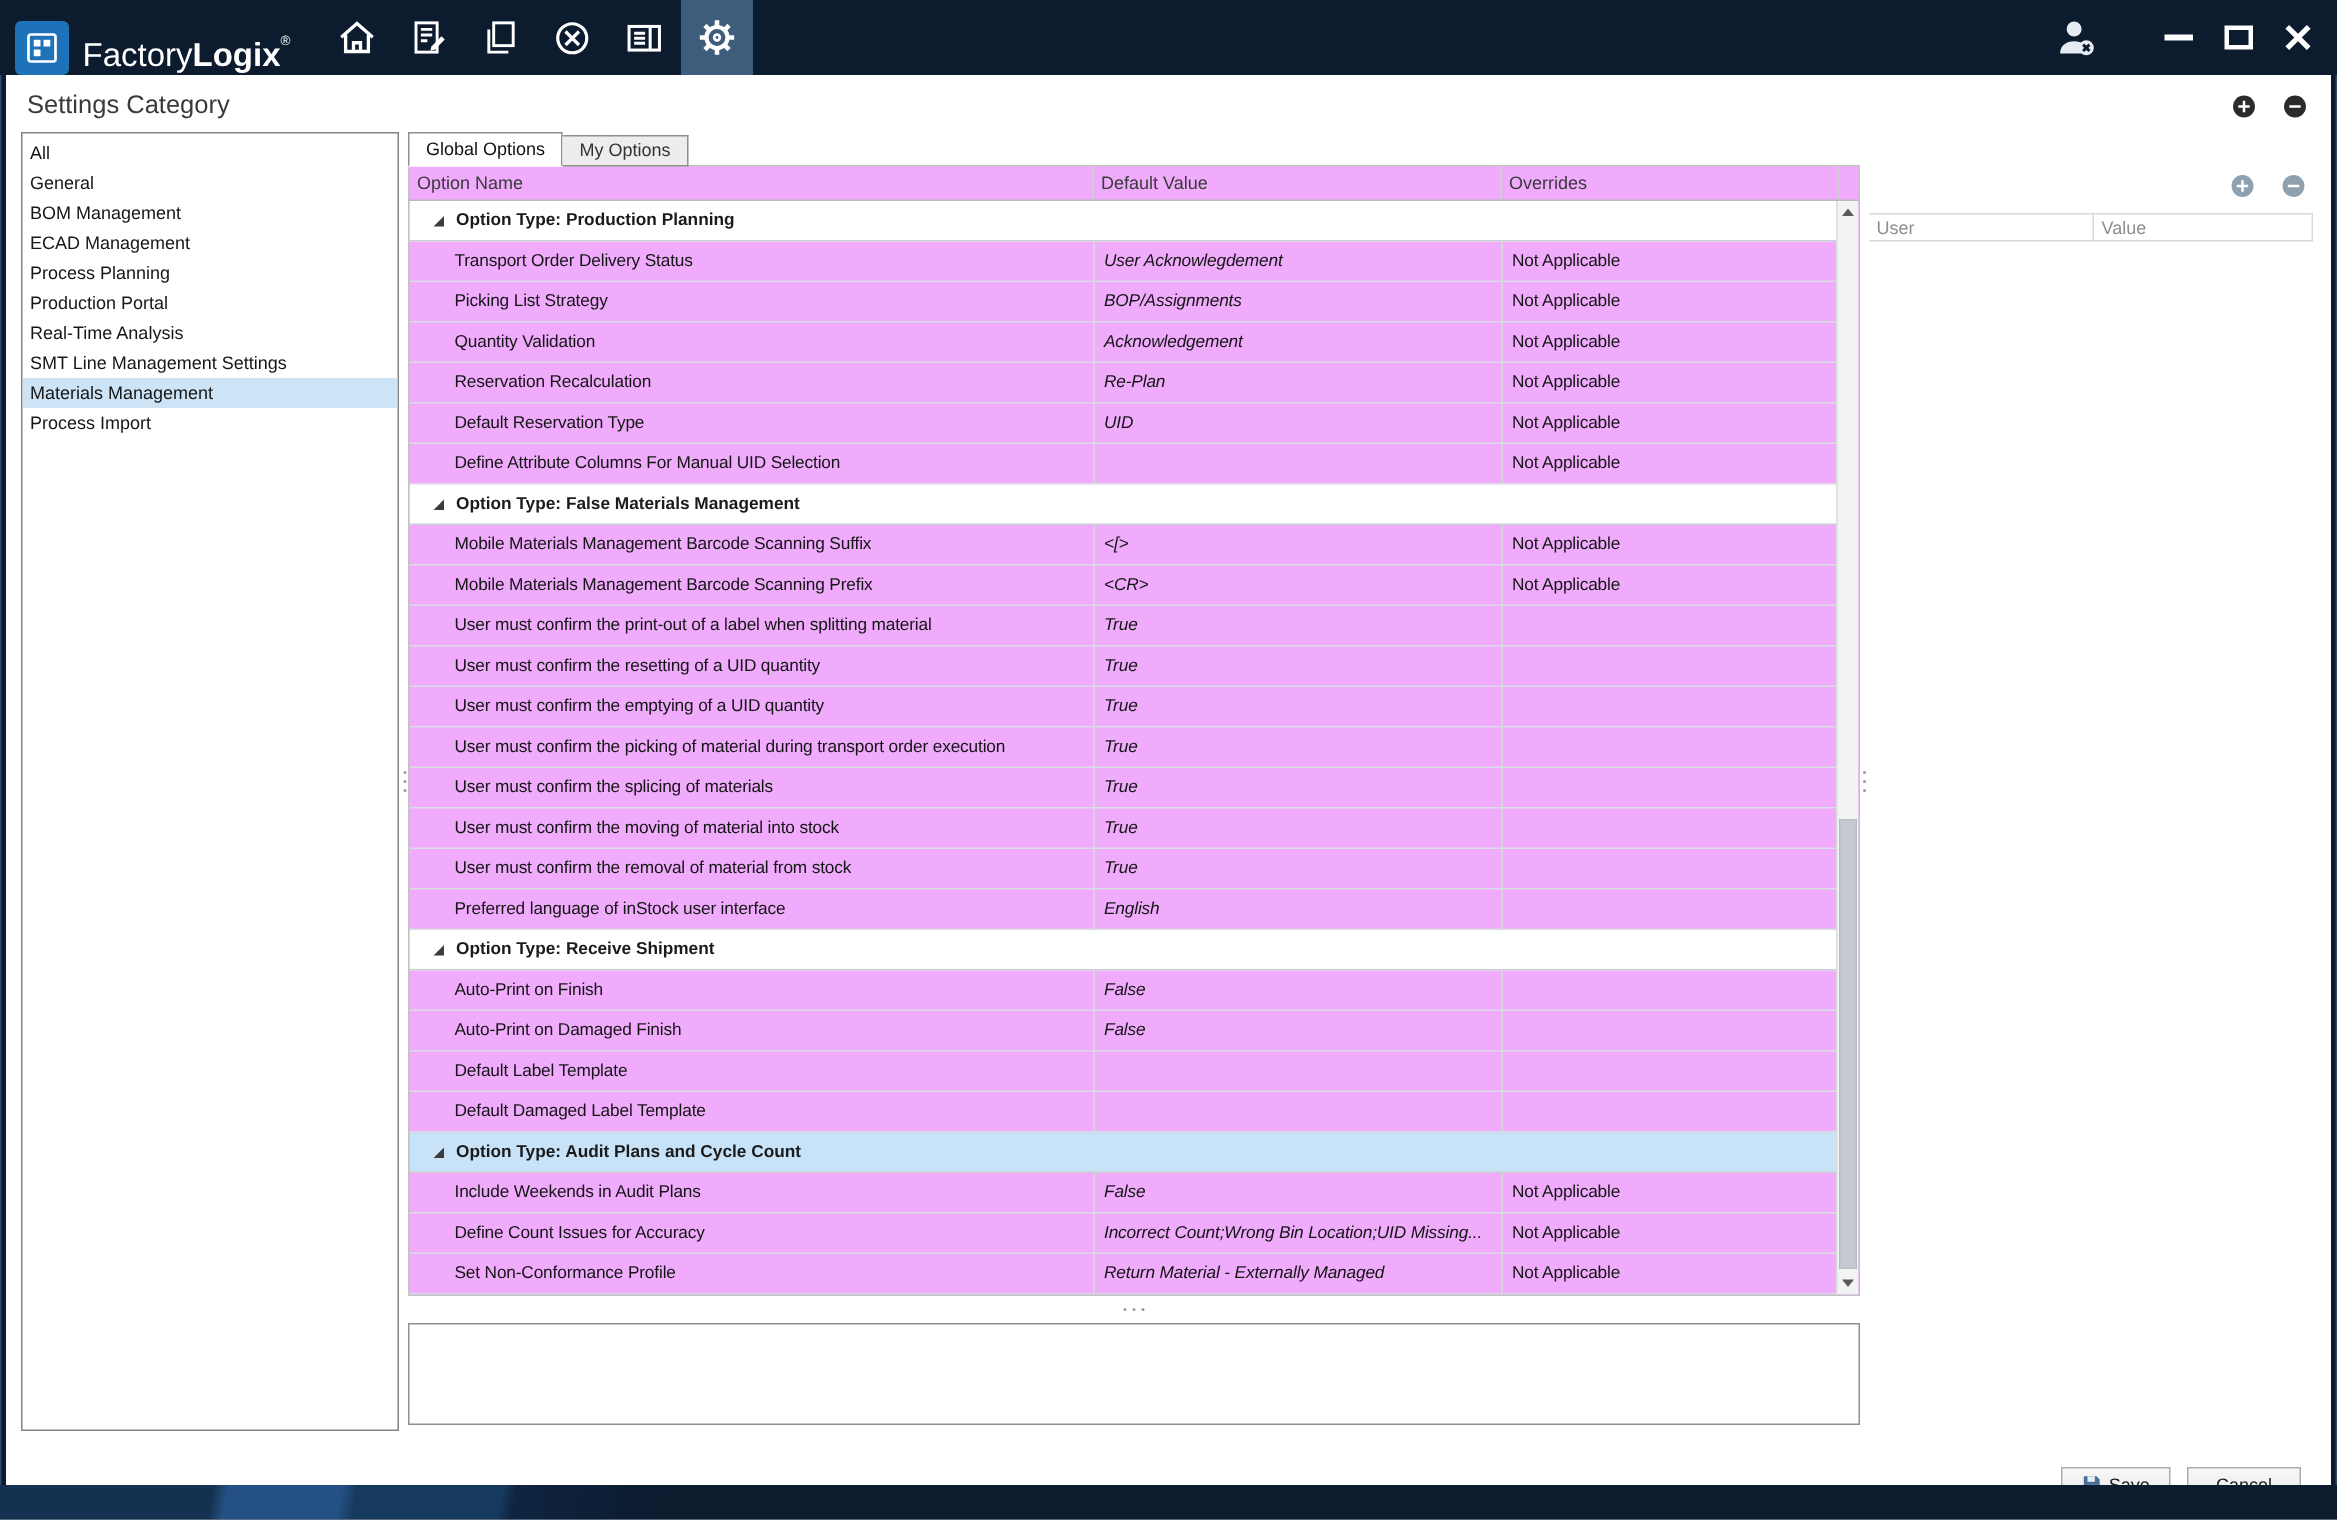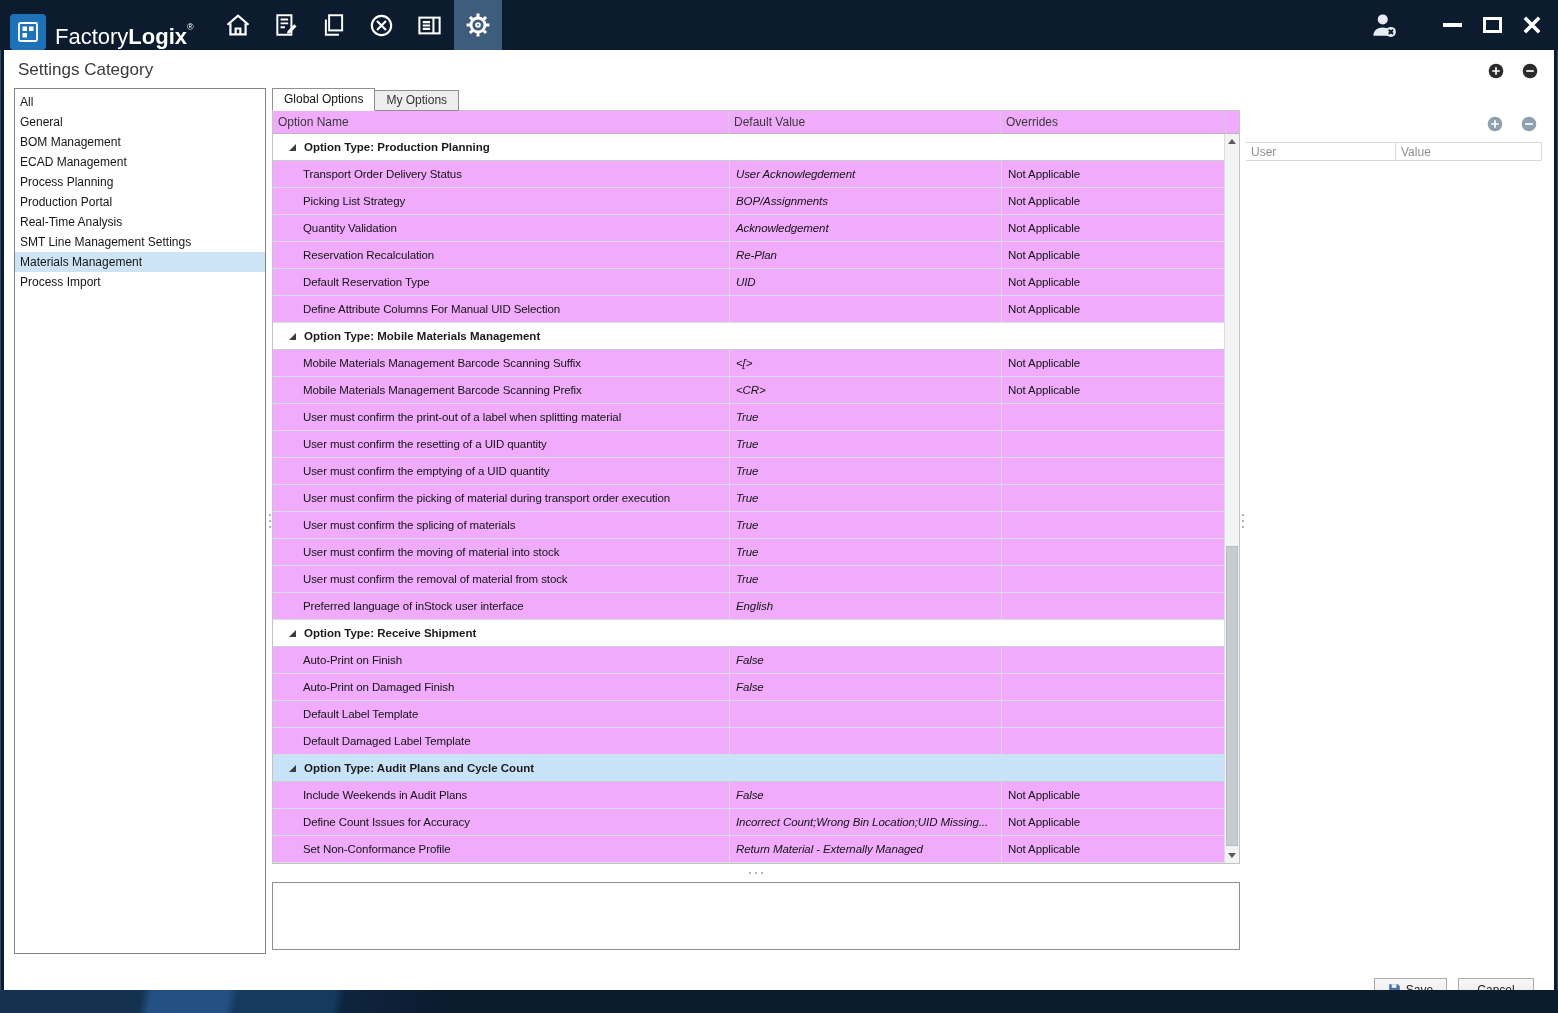--- a/index.html
+++ b/index.html
@@ -247,21 +247,21 @@
                 <div class="cell val">UID</div>
                 <div class="cell ovr">Not Applicable</div>
               </div>
               <div class="trow">
                 <div class="cell name">Define Attribute Columns For Manual UID Selection</div>
                 <div class="cell val"></div>
                 <div class="cell ovr">Not Applicable</div>
               </div>
               <div class="grow">
                 <span class="tri"></span>
-                <span class="gtitle">Option Type: Mobile Materials Management</span>
+                <span class="gtitle">Option Type: False Materials Management</span>
               </div>
               <div class="trow">
                 <div class="cell name">Mobile Materials Management Barcode Scanning Suffix</div>
                 <div class="cell val">&lt;[&gt;</div>
                 <div class="cell ovr">Not Applicable</div>
               </div>
               <div class="trow">
                 <div class="cell name">Mobile Materials Management Barcode Scanning Prefix</div>
                 <div class="cell val">&lt;CR&gt;</div>
                 <div class="cell ovr">Not Applicable</div>

